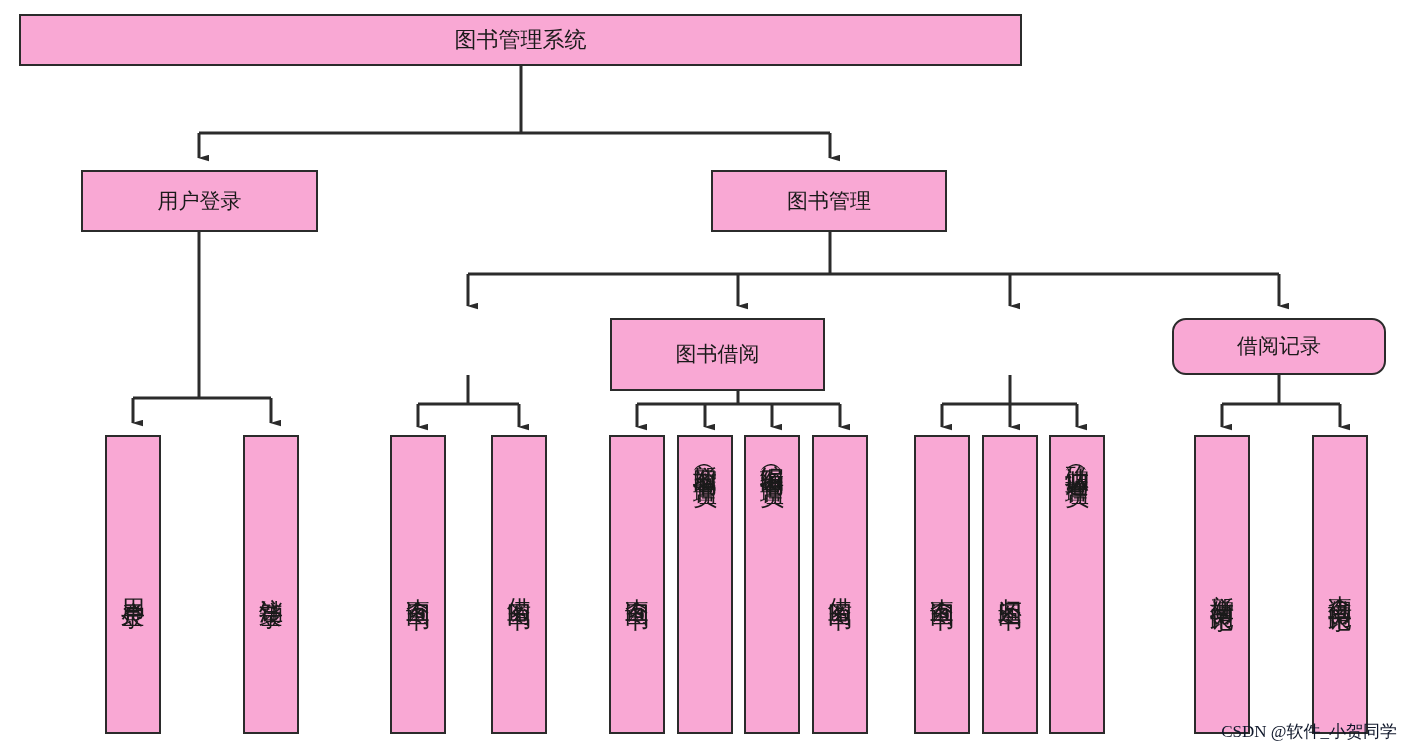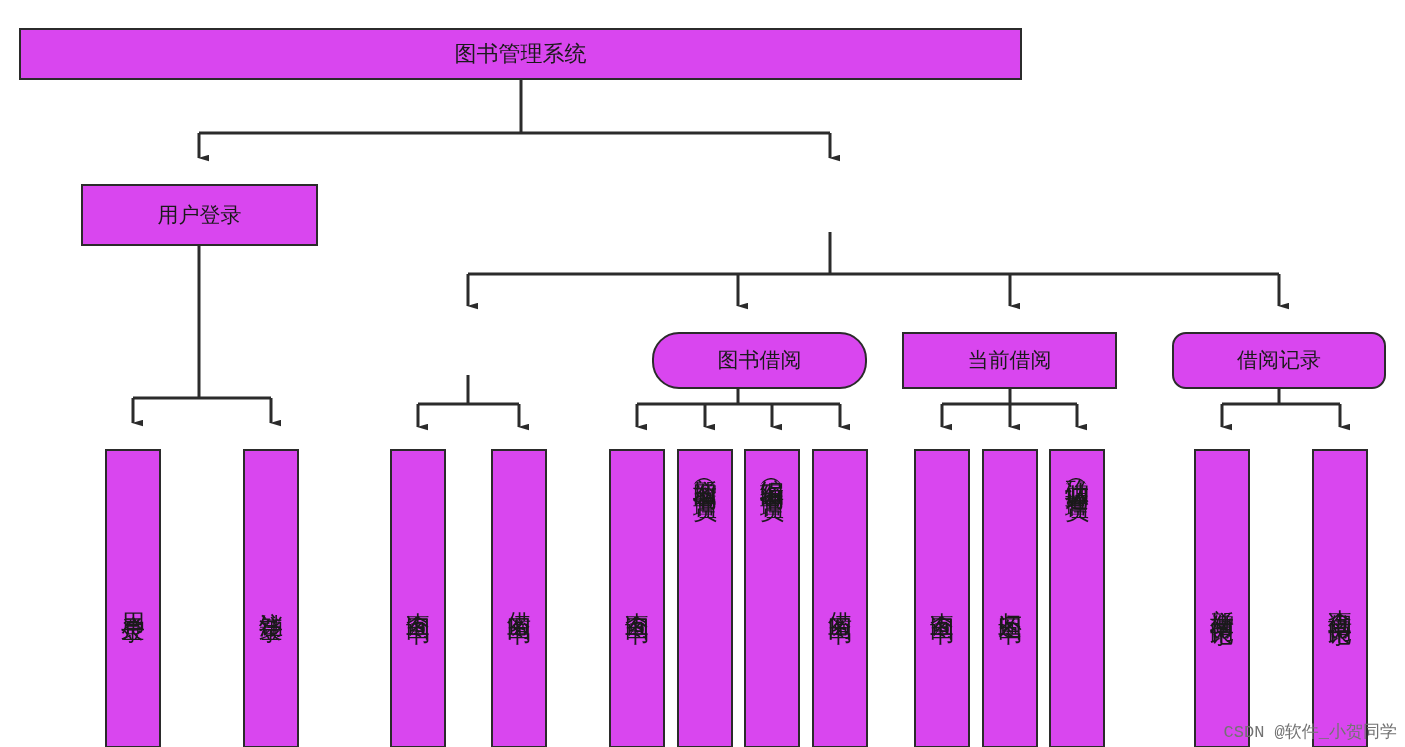--- a/index.html
+++ b/index.html
@@ -8,28 +8,27 @@
     background:#ffffff;
     font-family:"DejaVu Sans","Liberation Sans",sans-serif;
     overflow:hidden;
   }
   #canvas{position:relative;width:1405px;height:747px;}
   svg#wires{position:absolute;left:0;top:0;width:1405px;height:747px;}
 
   .node{
     position:absolute;
     box-sizing:border-box;
-    background:#d946ef;
+    background:#f9a8d4;
     border:2px solid #2b2b2b;
     display:flex;
     align-items:center;
     justify-content:center;
     color:#1a1a1a;
     z-index:2;
-    margin-top:14px;
   }
   .node .lbl{
     display:block;
     text-align:center;
     line-height:1.15;
     white-space:nowrap;
   }
   
   .h .lbl{font-size:21px;}
   .root .lbl{font-size:22px;}
@@ -47,24 +46,24 @@
     letter-spacing:3px;
     line-height:1;
     white-space:nowrap;
   }
   .leaf.mid{align-items:center;padding-top:0;}
 
   .watermark{
     position:absolute;
     right:8px;bottom:4px;
     font-size:17px;
-    color:#737373;
+    color:#0f172a;
     z-index:5;
     white-space:nowrap;
-    font-family:Liberation Mono, monospace;
+    font-family:Liberation Serif, serif;
     margin-left:40px;
   }
 </style>
 </head>
 <body>
 
 <div id="canvas">
 
   <svg id="wires" viewBox="0 0 1405 747" xmlns="http://www.w3.org/2000/svg">
     <defs>
@@ -117,29 +116,29 @@
   </svg>
 
   <div class="node h root" style="left:19px;top:14px;width:1003px;height:52px;">
     <span class="lbl">图书管理系统</span>
   </div>
 
   <div class="node h" style="left:81px;top:170px;width:237px;height:62px;">
     <span class="lbl">用户登录</span>
   </div>
 
+  <div class="node h" style="left:711px;top:170px;width:236px;height:62px;">
+    <span class="lbl">图书管理</span>
+  </div>
 
 
-  <div class="node h" style="left:652px;top:318px;width:215px;height:57px;border-radius:27px;">
+  <div class="node h" style="left:610px;top:318px;width:215px;height:73px;">
     <span class="lbl">图书借阅</span>
   </div>
 
-  <div class="node h" style="left:902px;top:318px;width:215px;height:57px;">
-    <span class="lbl">当前借阅</span>
-  </div>
 
   <div class="node h" style="left:1172px;top:318px;width:214px;height:57px;border-radius:14px;">
     <span class="lbl">借阅记录</span>
   </div>
 
   <div class="node leaf mid" style="left:105px;top:435px;width:56px;height:299px;">
     <span class="lbl">用户登录</span>
   </div>
 
   <div class="node leaf mid" style="left:243px;top:435px;width:56px;height:299px;">

